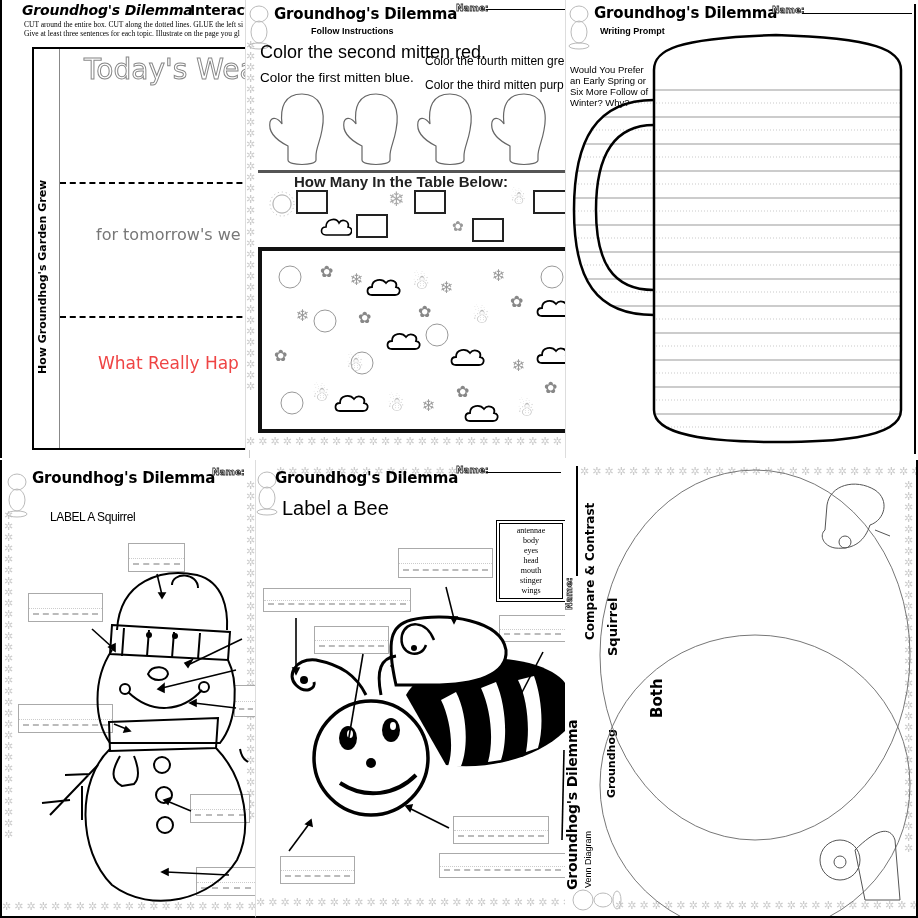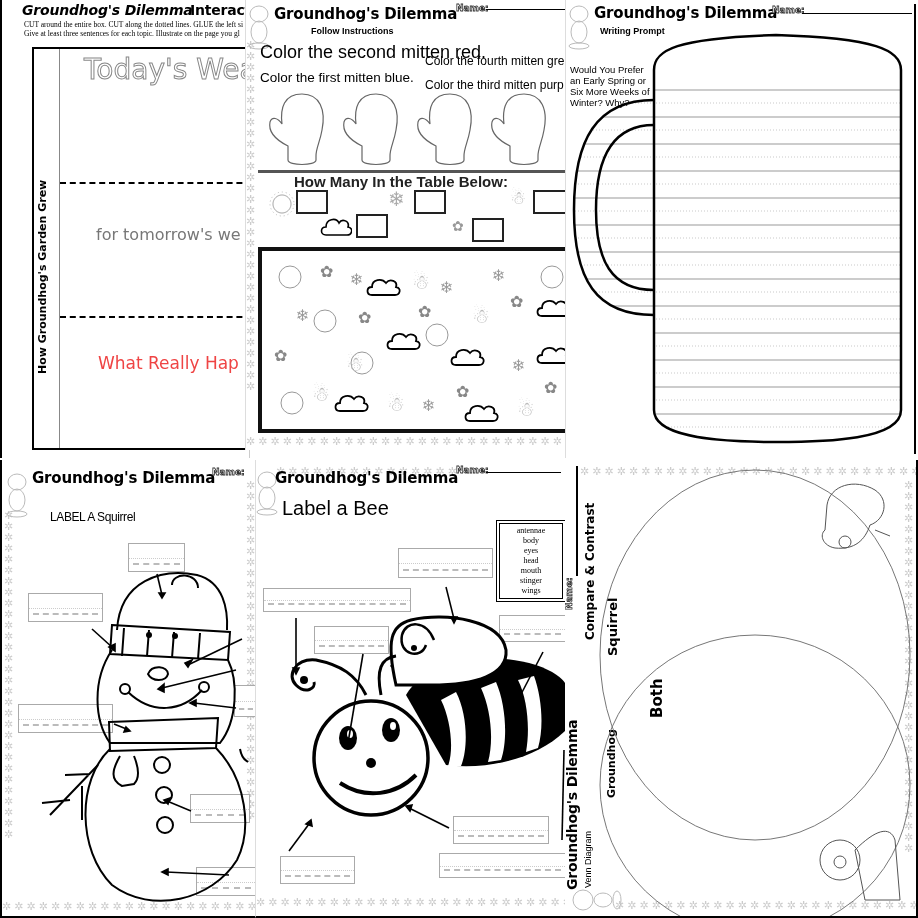--- a/index.html
+++ b/index.html
@@ -143,21 +143,21 @@
         <ellipse cx="11" cy="42" rx="10" ry="3"></ellipse>
       </g>
     </svg>
   <div class="abs title" style="left:28px;top:4px;">Groundhog's Dilemma</div>
   <div class="abs name-label" style="left:206px;top:5px;">Name:</div>
   <div class="name-line" style="left:236px;top:13px;width:110px;"></div>
   <div class="abs" style="left:348px;top:4px;width:2px;height:450px;background:#000;"></div>
   <div class="abs" style="left:34px;top:26px;font-size:9px;font-weight:bold;">Writing Prompt</div>
   <div class="abs" style="left:4px;top:64px;font-size:9.5px;">Would You Prefer</div>
   <div class="abs" style="left:4px;top:75px;font-size:9.5px;white-space:nowrap;">an Early Spring or</div>
-  <div class="abs" style="left:4px;top:86px;font-size:9.5px;white-space:nowrap;">Six More Weeks of</div>
+  <div class="abs" style="left:4px;top:86px;font-size:9.5px;white-space:nowrap;">Six More Follow of</div>
   <div class="abs" style="left:4px;top:97px;font-size:9.5px;">Winter? Why?</div>
 
   <svg class="abs" style="left:0;top:30px;" width="345" height="420" viewBox="0 0 345 420">
     <defs>
       <clipPath id="mugclip">
           <path d="M88 40 C 88 20, 110 8, 210 5 C 310 8, 335 20, 335 40 L 335 380 C 335 410, 260 412, 210 412 C 140 412, 88 405, 88 380 Z M88 70 C 30 70, 8 110, 8 180 C 8 250, 30 285, 88 285 Z"></path>
         </clipPath>
     </defs>
     <g clip-path="url(#mugclip)">
       <g stroke="#999" stroke-width="1">

